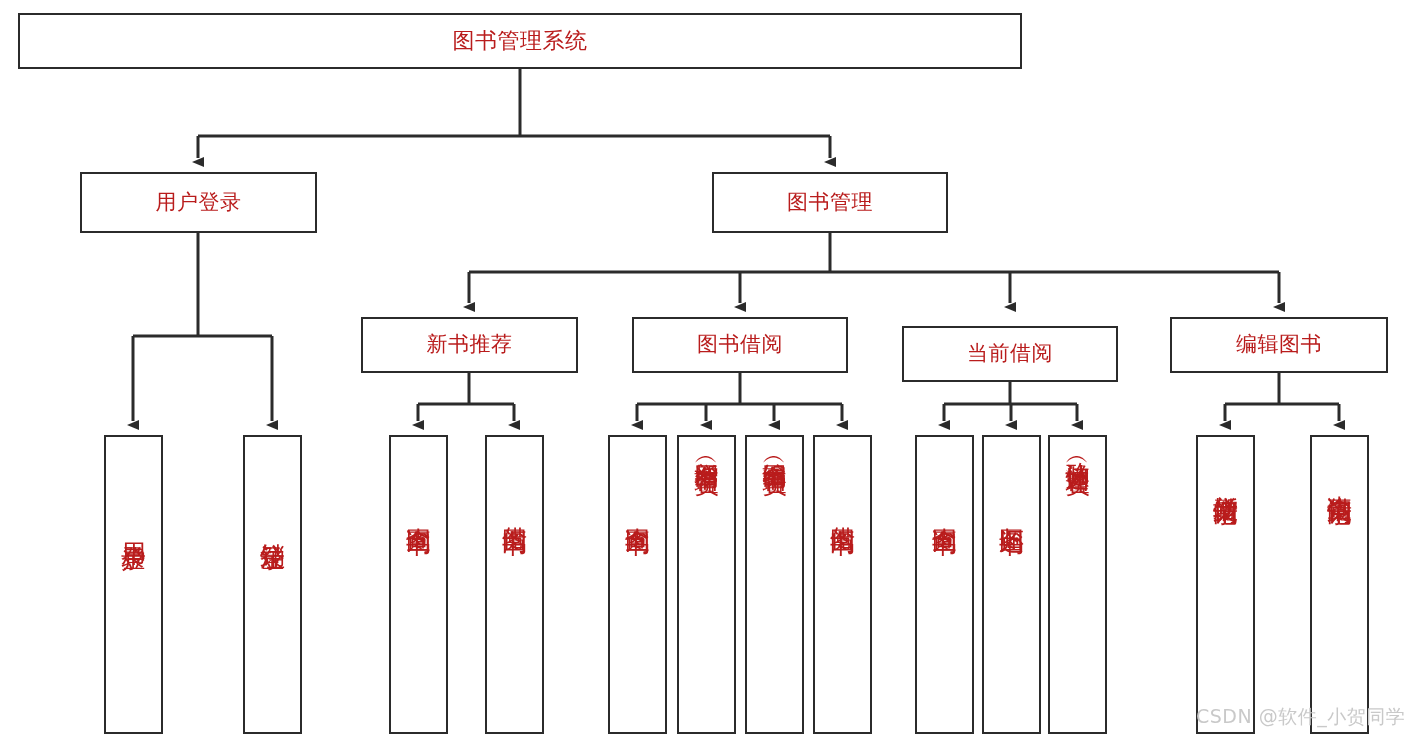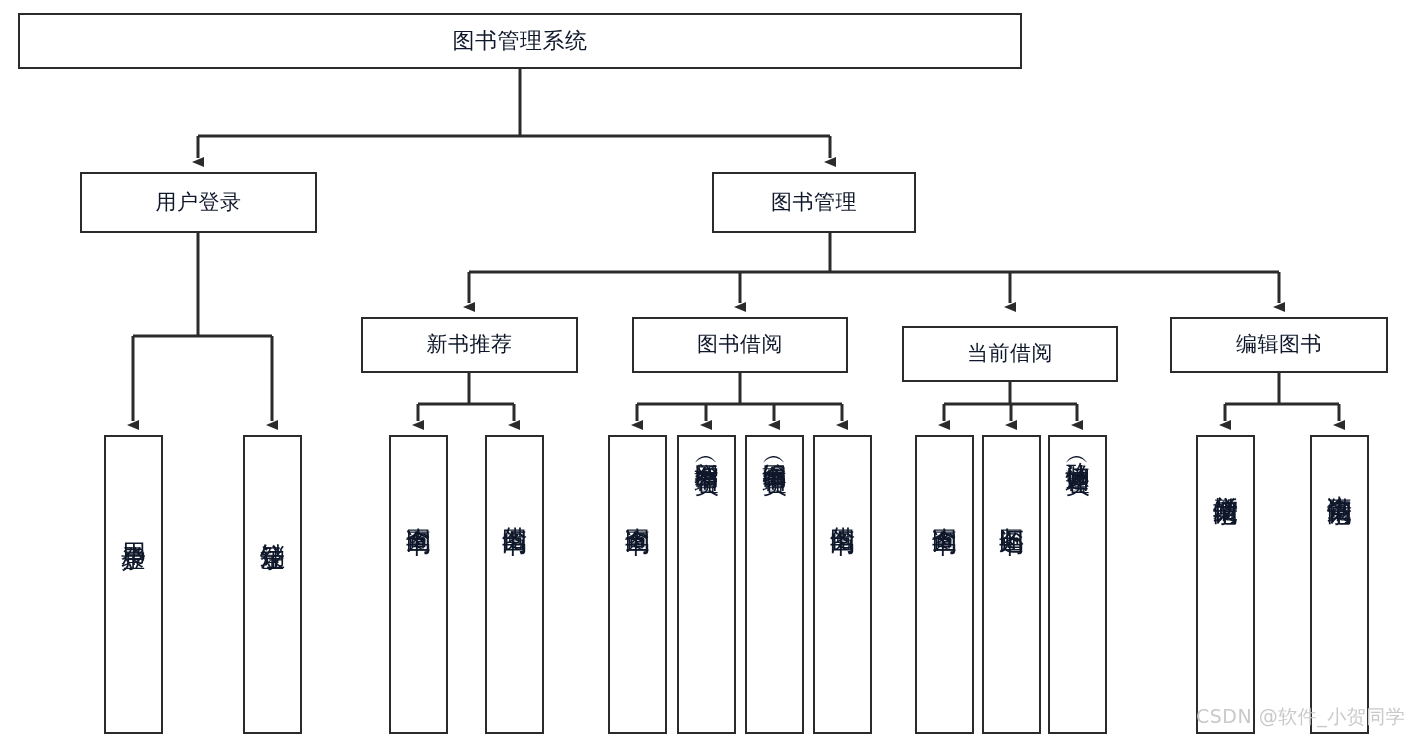--- a/index.html
+++ b/index.html
@@ -32,21 +32,21 @@
     border: 2px solid #2b2b2b;
     display: flex;
     align-items: center;
     justify-content: center;
     color: #333333;
   }
   .node .lbl {
     display: block;
     text-align: left;
     line-height: 1.02;
-    color: #0f172a;
+    color: #b91c1c;
   }
   .h-node .lbl {
     font-size: 21px;
     letter-spacing: 0.5px;
   }
   .root .lbl {
     font-size: 22px;
   }
   .v-node {
     align-items: flex-start;
@@ -126,21 +126,21 @@
     </g>
   </svg>
 
   <div class="node h-node root" style="left:18px;top:13px;width:1004px;height:56px;">
     <span class="lbl">图书管理系统</span>
   </div>
 
   <div class="node h-node" style="left:80px;top:172px;width:237px;height:61px;">
     <span class="lbl">用户登录</span>
   </div>
-  <div class="node h-node" style="left:712px;top:172px;width:204px;height:61px;">
+  <div class="node h-node" style="left:712px;top:172px;width:236px;height:61px;">
     <span class="lbl">图书管理</span>
   </div>
 
   <div class="node h-node" style="left:361px;top:317px;width:217px;height:56px;">
     <span class="lbl">新书推荐</span>
   </div>
   <div class="node h-node" style="left:632px;top:317px;width:216px;height:56px;">
     <span class="lbl">图书借阅</span>
   </div>
   <div class="node h-node" style="left:902px;top:326px;width:216px;height:56px;">

